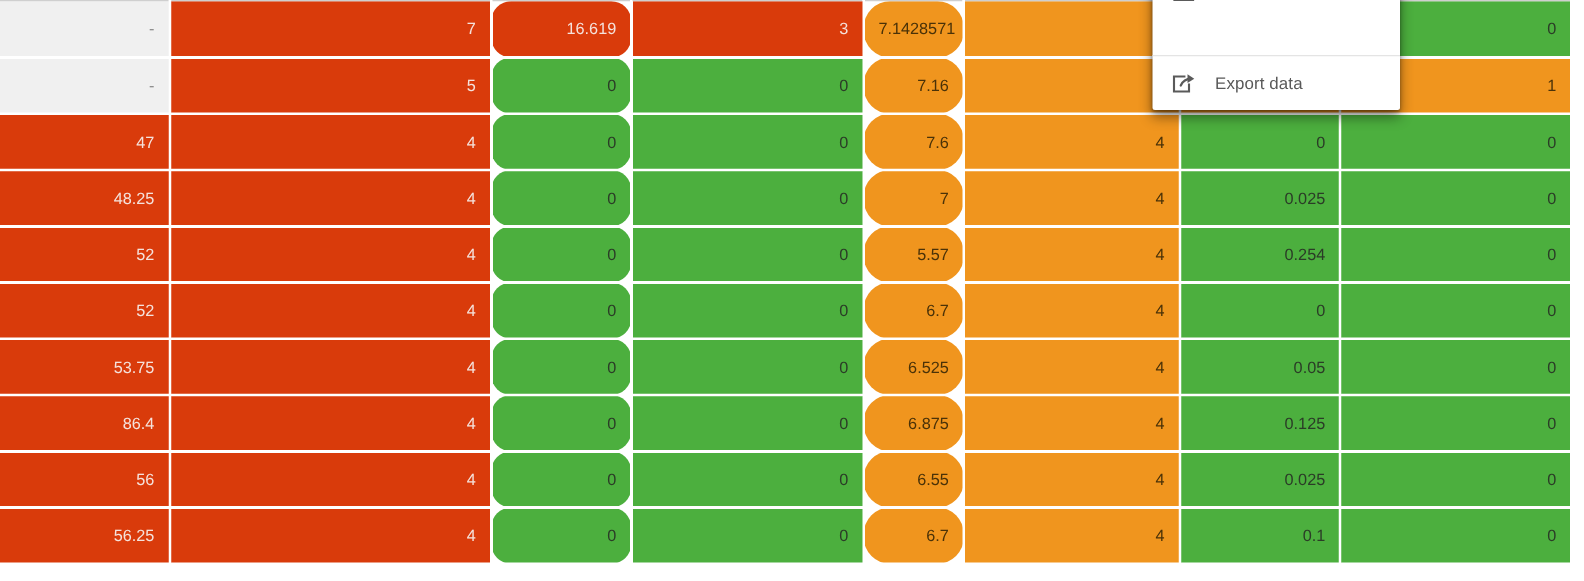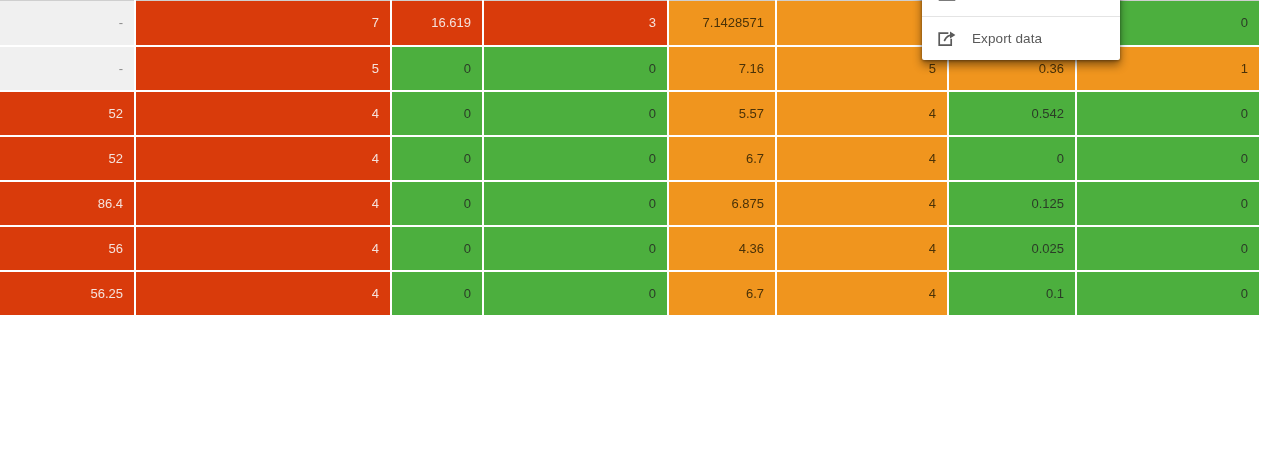--- a/index.html
+++ b/index.html
@@ -40,23 +40,23 @@
   #heatmap-table tr:first-child td {
     border-top: 1px solid #cfcfcf;
   }
   #heatmap-table td:last-child {
     border-right: none;
   }
 
   
   .c0 { width: 135px; }
   .c1 { width: 256px; }
-  .c2 { width: 92px; }
+  .c2 { width: 112px; border-radius: 16px; }
   .c3 { width: 185px; }
-  .c4 { width: 108px; }
+  .c4 { width: 80px; border-radius: 21px; }
   .c5 { width: 172px; }
   .c6 { width: 128px; }
   .c7 { width: 183px; }
 
   
   .hm-red    { background: #d93b0b; color: #f5e2dc; }
   .hm-green  { background: #4caf3e; color: #2b3c27; }
   .hm-orange { background: #f0951e; color: #4a3208; }
   .hm-blank  { background: #f0f0f0; color: #8a8a8a; text-align: left; }
 
@@ -76,20 +76,21 @@
   .menu-item {
     display: flex;
     align-items: center;
     height: 44px;
     padding: 0 14px;
     cursor: pointer;
     box-sizing: border-box;
   }
   .menu-item + .menu-item {
     border-top: 1px solid #e4e4e4;
+    margin-top: 28px;
   }
   .menu-icon {
     width: 22px;
     height: 22px;
     margin-right: 14px;
     flex: 0 0 22px;
     display: flex;
     align-items: center;
     justify-content: center;
   }
@@ -118,55 +119,85 @@
         <td class="c0 hm-blank">-</td>
         <td class="c1 hm-red">5</td>
         <td class="c2 hm-green">0</td>
         <td class="c3 hm-green">0</td>
         <td class="c4 hm-orange">7.16</td>
         <td class="c5 hm-orange">5</td>
         <td class="c6 hm-orange">0.36</td>
         <td class="c7 hm-orange">1</td>
       </tr>
       <tr>
+        <td class="c0 hm-red">47</td>
+        <td class="c1 hm-red">4</td>
+        <td class="c2 hm-green">0</td>
+        <td class="c3 hm-green">0</td>
+        <td class="c4 hm-orange">7.6</td>
+        <td class="c5 hm-orange">4</td>
+        <td class="c6 hm-green">0</td>
+        <td class="c7 hm-green">0</td>
+      </tr>
+      <tr>
+        <td class="c0 hm-red">48.25</td>
+        <td class="c1 hm-red">4</td>
+        <td class="c2 hm-green">0</td>
+        <td class="c3 hm-green">0</td>
+        <td class="c4 hm-orange">7</td>
+        <td class="c5 hm-orange">4</td>
+        <td class="c6 hm-green">0.025</td>
+        <td class="c7 hm-green">0</td>
+      </tr>
+      <tr>
         <td class="c0 hm-red">52</td>
         <td class="c1 hm-red">4</td>
         <td class="c2 hm-green">0</td>
         <td class="c3 hm-green">0</td>
         <td class="c4 hm-orange">5.57</td>
         <td class="c5 hm-orange">4</td>
-        <td class="c6 hm-green">0.542</td>
+        <td class="c6 hm-green">0.254</td>
         <td class="c7 hm-green">0</td>
       </tr>
       <tr>
         <td class="c0 hm-red">52</td>
         <td class="c1 hm-red">4</td>
         <td class="c2 hm-green">0</td>
         <td class="c3 hm-green">0</td>
         <td class="c4 hm-orange">6.7</td>
         <td class="c5 hm-orange">4</td>
         <td class="c6 hm-green">0</td>
         <td class="c7 hm-green">0</td>
       </tr>
       <tr>
+        <td class="c0 hm-red">53.75</td>
+        <td class="c1 hm-red">4</td>
+        <td class="c2 hm-green">0</td>
+        <td class="c3 hm-green">0</td>
+        <td class="c4 hm-orange">6.525</td>
+        <td class="c5 hm-orange">4</td>
+        <td class="c6 hm-green">0.05</td>
+        <td class="c7 hm-green">0</td>
+      </tr>
+      <tr>
         <td class="c0 hm-red">86.4</td>
         <td class="c1 hm-red">4</td>
         <td class="c2 hm-green">0</td>
         <td class="c3 hm-green">0</td>
         <td class="c4 hm-orange">6.875</td>
         <td class="c5 hm-orange">4</td>
         <td class="c6 hm-green">0.125</td>
         <td class="c7 hm-green">0</td>
       </tr>
       <tr>
         <td class="c0 hm-red">56</td>
         <td class="c1 hm-red">4</td>
         <td class="c2 hm-green">0</td>
         <td class="c3 hm-green">0</td>
-        <td class="c4 hm-orange">4.36</td>
+        <td class="c4 hm-orange">6.55</td>
         <td class="c5 hm-orange">4</td>
         <td class="c6 hm-green">0.025</td>
         <td class="c7 hm-green">0</td>
       </tr>
       <tr>
         <td class="c0 hm-red">56.25</td>
         <td class="c1 hm-red">4</td>
         <td class="c2 hm-green">0</td>
         <td class="c3 hm-green">0</td>
         <td class="c4 hm-orange">6.7</td>

